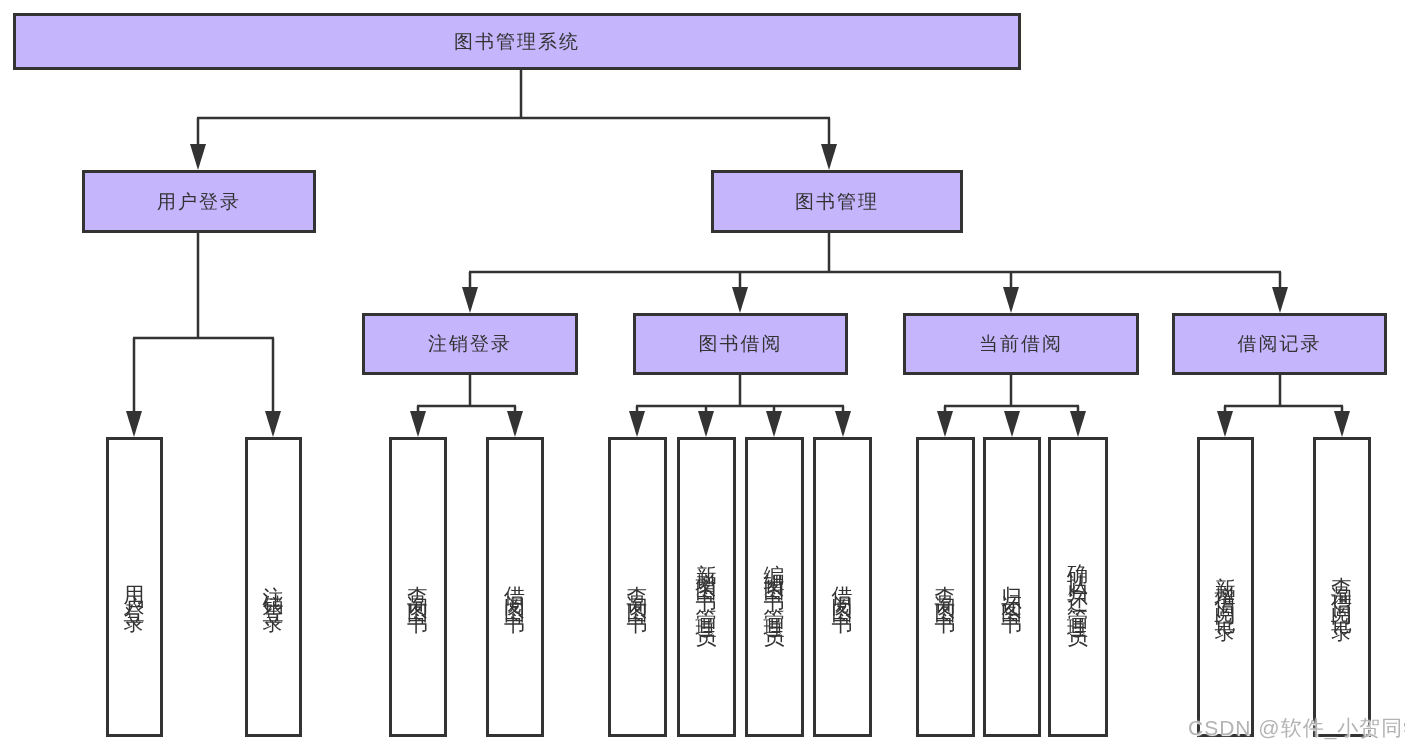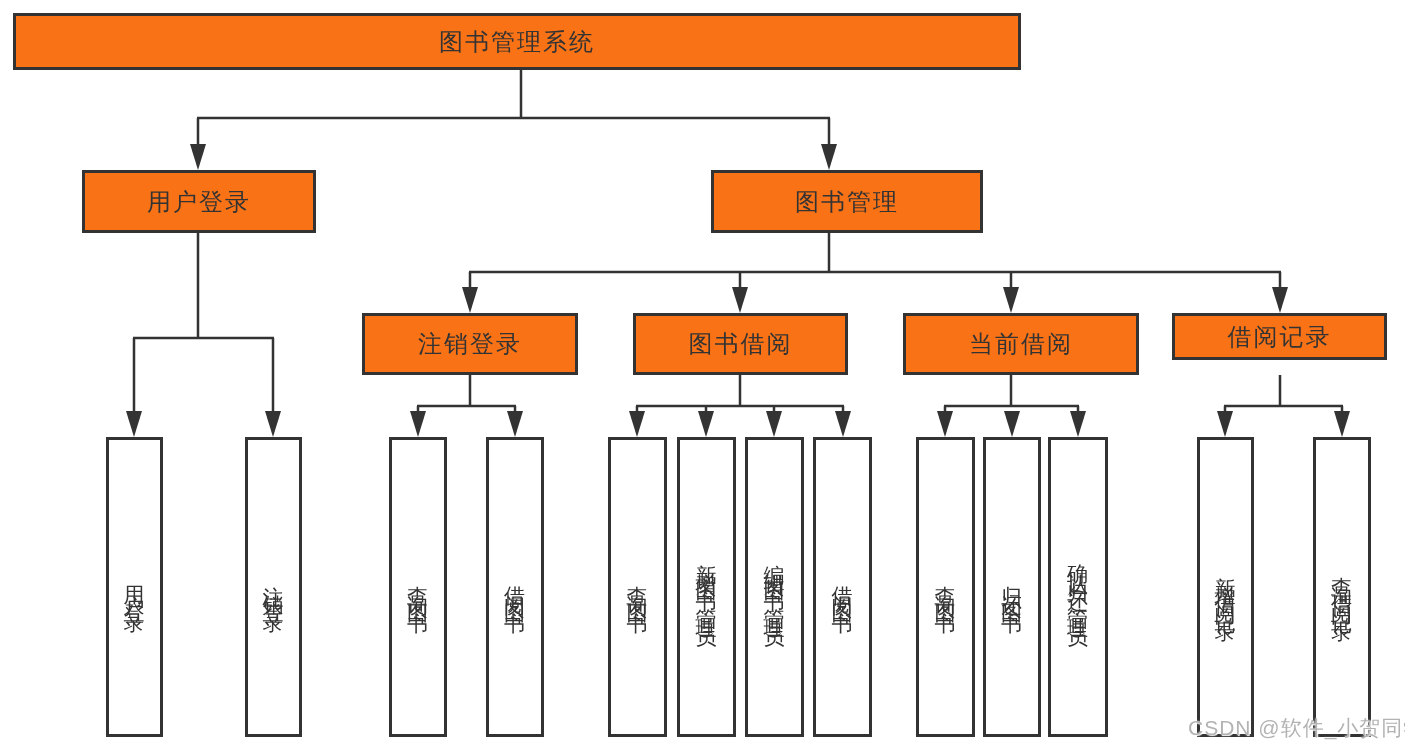--- a/index.html
+++ b/index.html
@@ -13,27 +13,27 @@
   }
   #connectors {
     position: absolute;
     left: 0; top: 0;
     z-index: 1;
   }
   .hbox {
     position: absolute;
     box-sizing: border-box;
     border: 3px solid #333333;
-    background: #f97316;
+    background: #c4b5fd;
     display: flex;
     align-items: center;
     justify-content: center;
     z-index: 2;
     color: #333333;
-    font-size: 24px;
+    font-size: 19px;
     letter-spacing: 2px;
     white-space: nowrap;
   }
   .vbox {
     position: absolute;
     box-sizing: border-box;
     border: 3px solid #333333;
     background: #ffffff;
     display: flex;
     align-items: center;
@@ -99,34 +99,34 @@
     </g>
   </svg>
 
   <div class="hbox" style="left:13px; top:13px; width:1008px; height:57px;">
     <span>图书管理系统</span>
   </div>
 
   <div class="hbox" style="left:82px; top:170px; width:234px; height:63px;">
     <span>用户登录</span>
   </div>
-  <div class="hbox" style="left:711px; top:170px; width:272px; height:63px;">
+  <div class="hbox" style="left:711px; top:170px; width:252px; height:63px;">
     <span>图书管理</span>
   </div>
 
   <div class="hbox" style="left:362px; top:313px; width:216px; height:62px;">
     <span>注销登录</span>
   </div>
   <div class="hbox" style="left:633px; top:313px; width:215px; height:62px;text-align:right;">
     <span>图书借阅</span>
   </div>
   <div class="hbox" style="left:903px; top:313px; width:236px; height:62px;">
     <span>当前借阅</span>
   </div>
-  <div class="hbox" style="left:1172px; top:313px; width:215px; height:47px;align-items:center;">
+  <div class="hbox" style="left:1172px; top:313px; width:215px; height:62px;align-items:center;">
     <span>借阅记录</span>
   </div>
 
   <div class="vbox" style="left:106px; top:437px; width:57px; height:300px;">
     <span class="vtext">用户登录</span>
   </div>
   <div class="vbox" style="left:245px; top:437px; width:57px; height:300px;">
     <span class="vtext">注销登录</span>
   </div>
 

